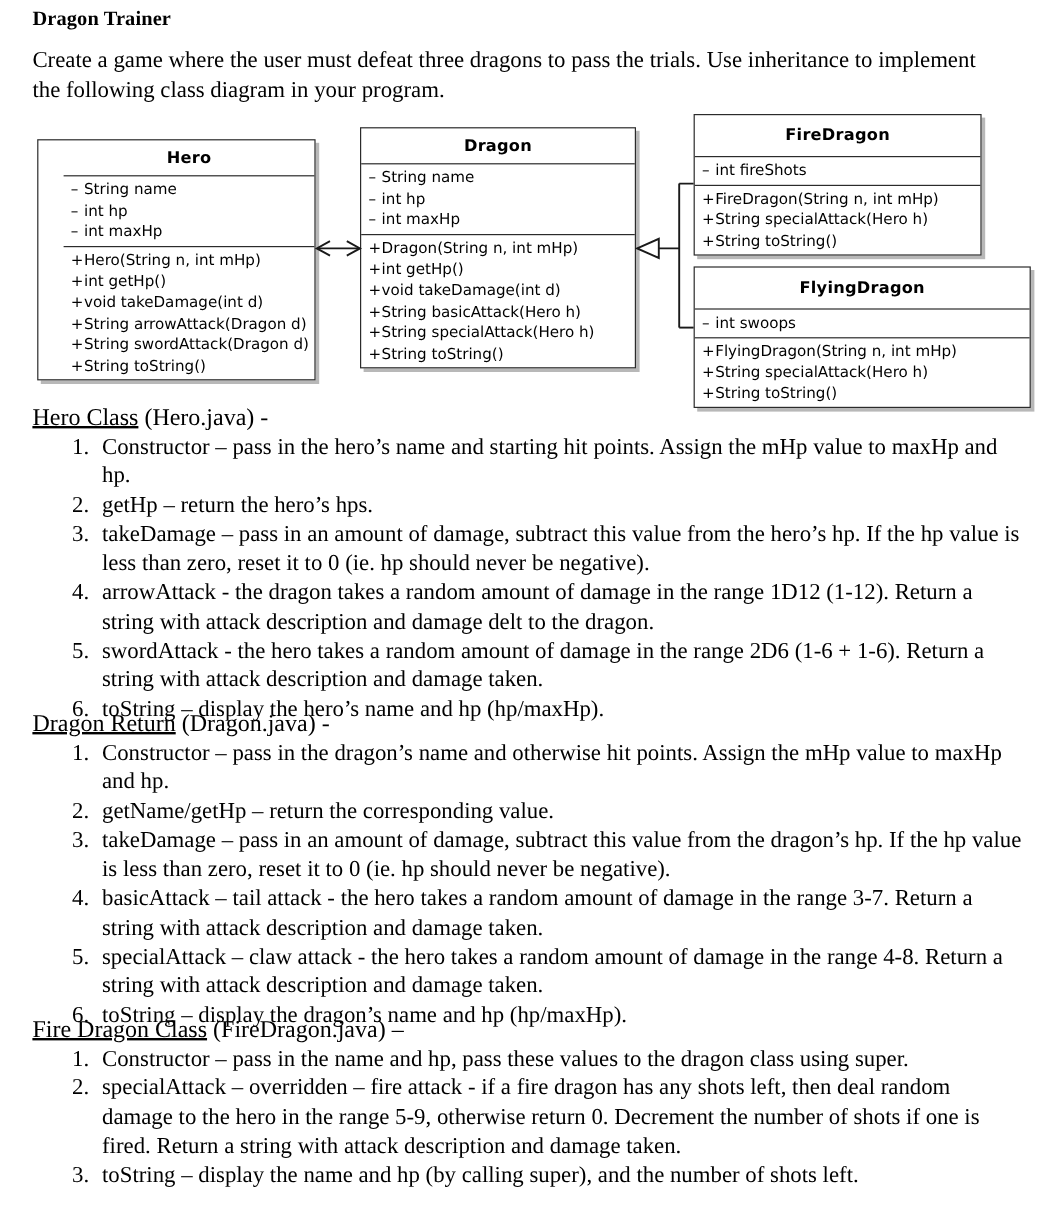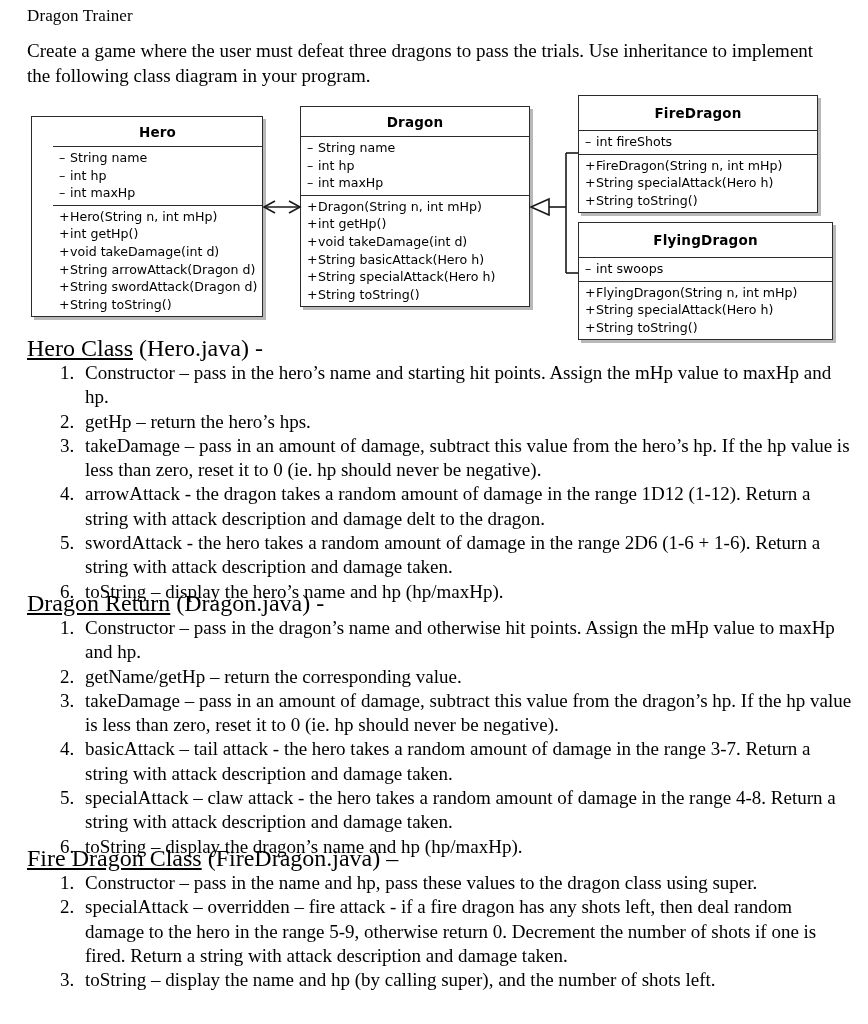--- a/index.html
+++ b/index.html
@@ -15,21 +15,21 @@
     color: #000000;
     overflow: hidden;
   }
 
   
   #doc-title {
     position: absolute;
     left: 27px;
     top: 6px;
     font-size: 17px;
-    font-weight: normal;
+    font-weight: bold;
     letter-spacing: 0.1px;
     text-align: center;
   }
   #intro-paragraph {
     position: absolute;
     left: 27px;
     top: 38px;
     width: 790px;
     font-size: 19px;
     line-height: 25px;
@@ -80,41 +80,41 @@
     min-width: 11px;
   }
 
   
   #box-hero          { left: 31px;  top: 28px; width: 232px; padding-left: 21px; }
   #box-hero .uml-title { height: 30px; }
   #box-dragon        { left: 300px; top: 18px; width: 230px; }
   #box-dragon .uml-title { height: 30px; }
   #box-firedragon    { left: 578px; top: 7px;  width: 240px; }
   #box-firedragon .uml-title { height: 35px; }
-  #box-flyingdragon  { left: 578px; top: 134px; width: 255px; }
+  #box-flyingdragon  { left: 578px; top: 134px; width: 281px; }
   #box-flyingdragon .uml-title { height: 35px; }
 
   
   #connectors {
     position: absolute;
     left: 0;
     top: 0;
     width: 868px;
     height: 262px;
     pointer-events: none;
   }
 
   
   .section {
     position: absolute;
     left: 27px;
     width: 800px;
   }
   .section-heading {
-    font-size: 24px;
+    font-size: 20px;
     line-height: 24px;
     margin-bottom: 1px;
   }
   .section-heading .cls-name {
     text-decoration: underline;
   }
   ol.steps {
     margin: 0;
     padding-left: 52px;
     font-size: 19px;

